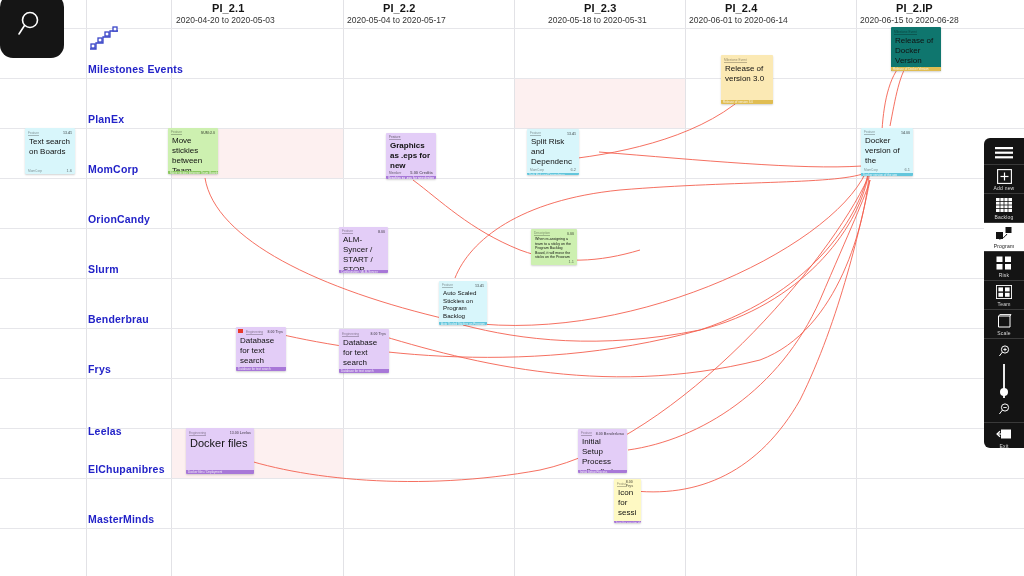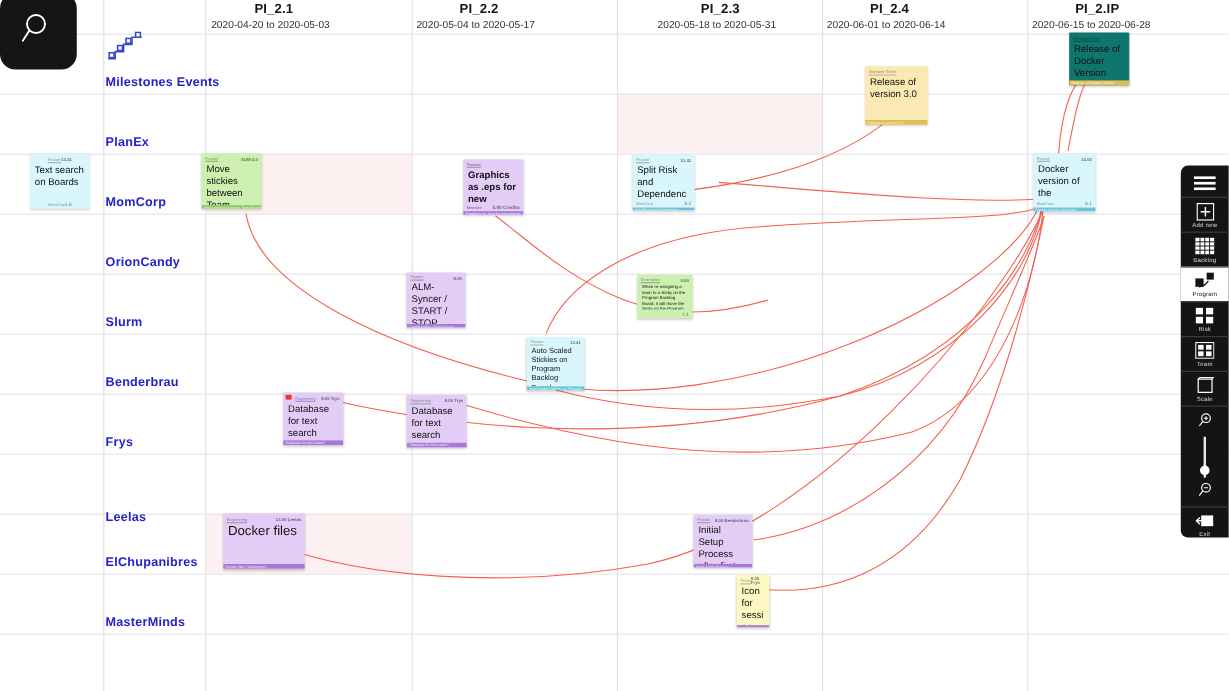--- a/index.html
+++ b/index.html
@@ -211,21 +211,21 @@
       <path d="M578,158 C640,150 720,130 760,80"></path>
       <path d="M599,152 C700,160 800,170 862,166"></path>
       <path d="M232,455 C300,480 420,492 540,470 C680,440 830,260 868,178"></path>
       <path d="M626,490 C700,500 760,470 800,400 C840,320 862,220 870,180"></path>
       <path d="M628,450 C700,440 780,390 820,300 C850,230 866,195 870,180"></path>
       <path d="M890,126 C895,100 900,70 910,62"></path>
       <path d="M882,130 C884,100 890,72 906,60"></path>
     </g>
   </svg>
 
-  <div class="sticky" style="left:25px;top:128px;width:50px;height:46px;background:#d8f6fb;align-items:center;">
+  <div class="sticky" style="left:25px;top:128px;width:50px;height:46px;background:#d8f6fb;">
     <div class="s-top">
       <span class="s-tag">Feature</span>
       <span class="s-pts">13.41</span>
     </div>
     <div class="s-body">Text search on Boards</div>
     <div class="s-foot">
       <span class="s-who">MomCorp</span>
       <span class="s-id">1.6</span>
     </div>
   </div>

